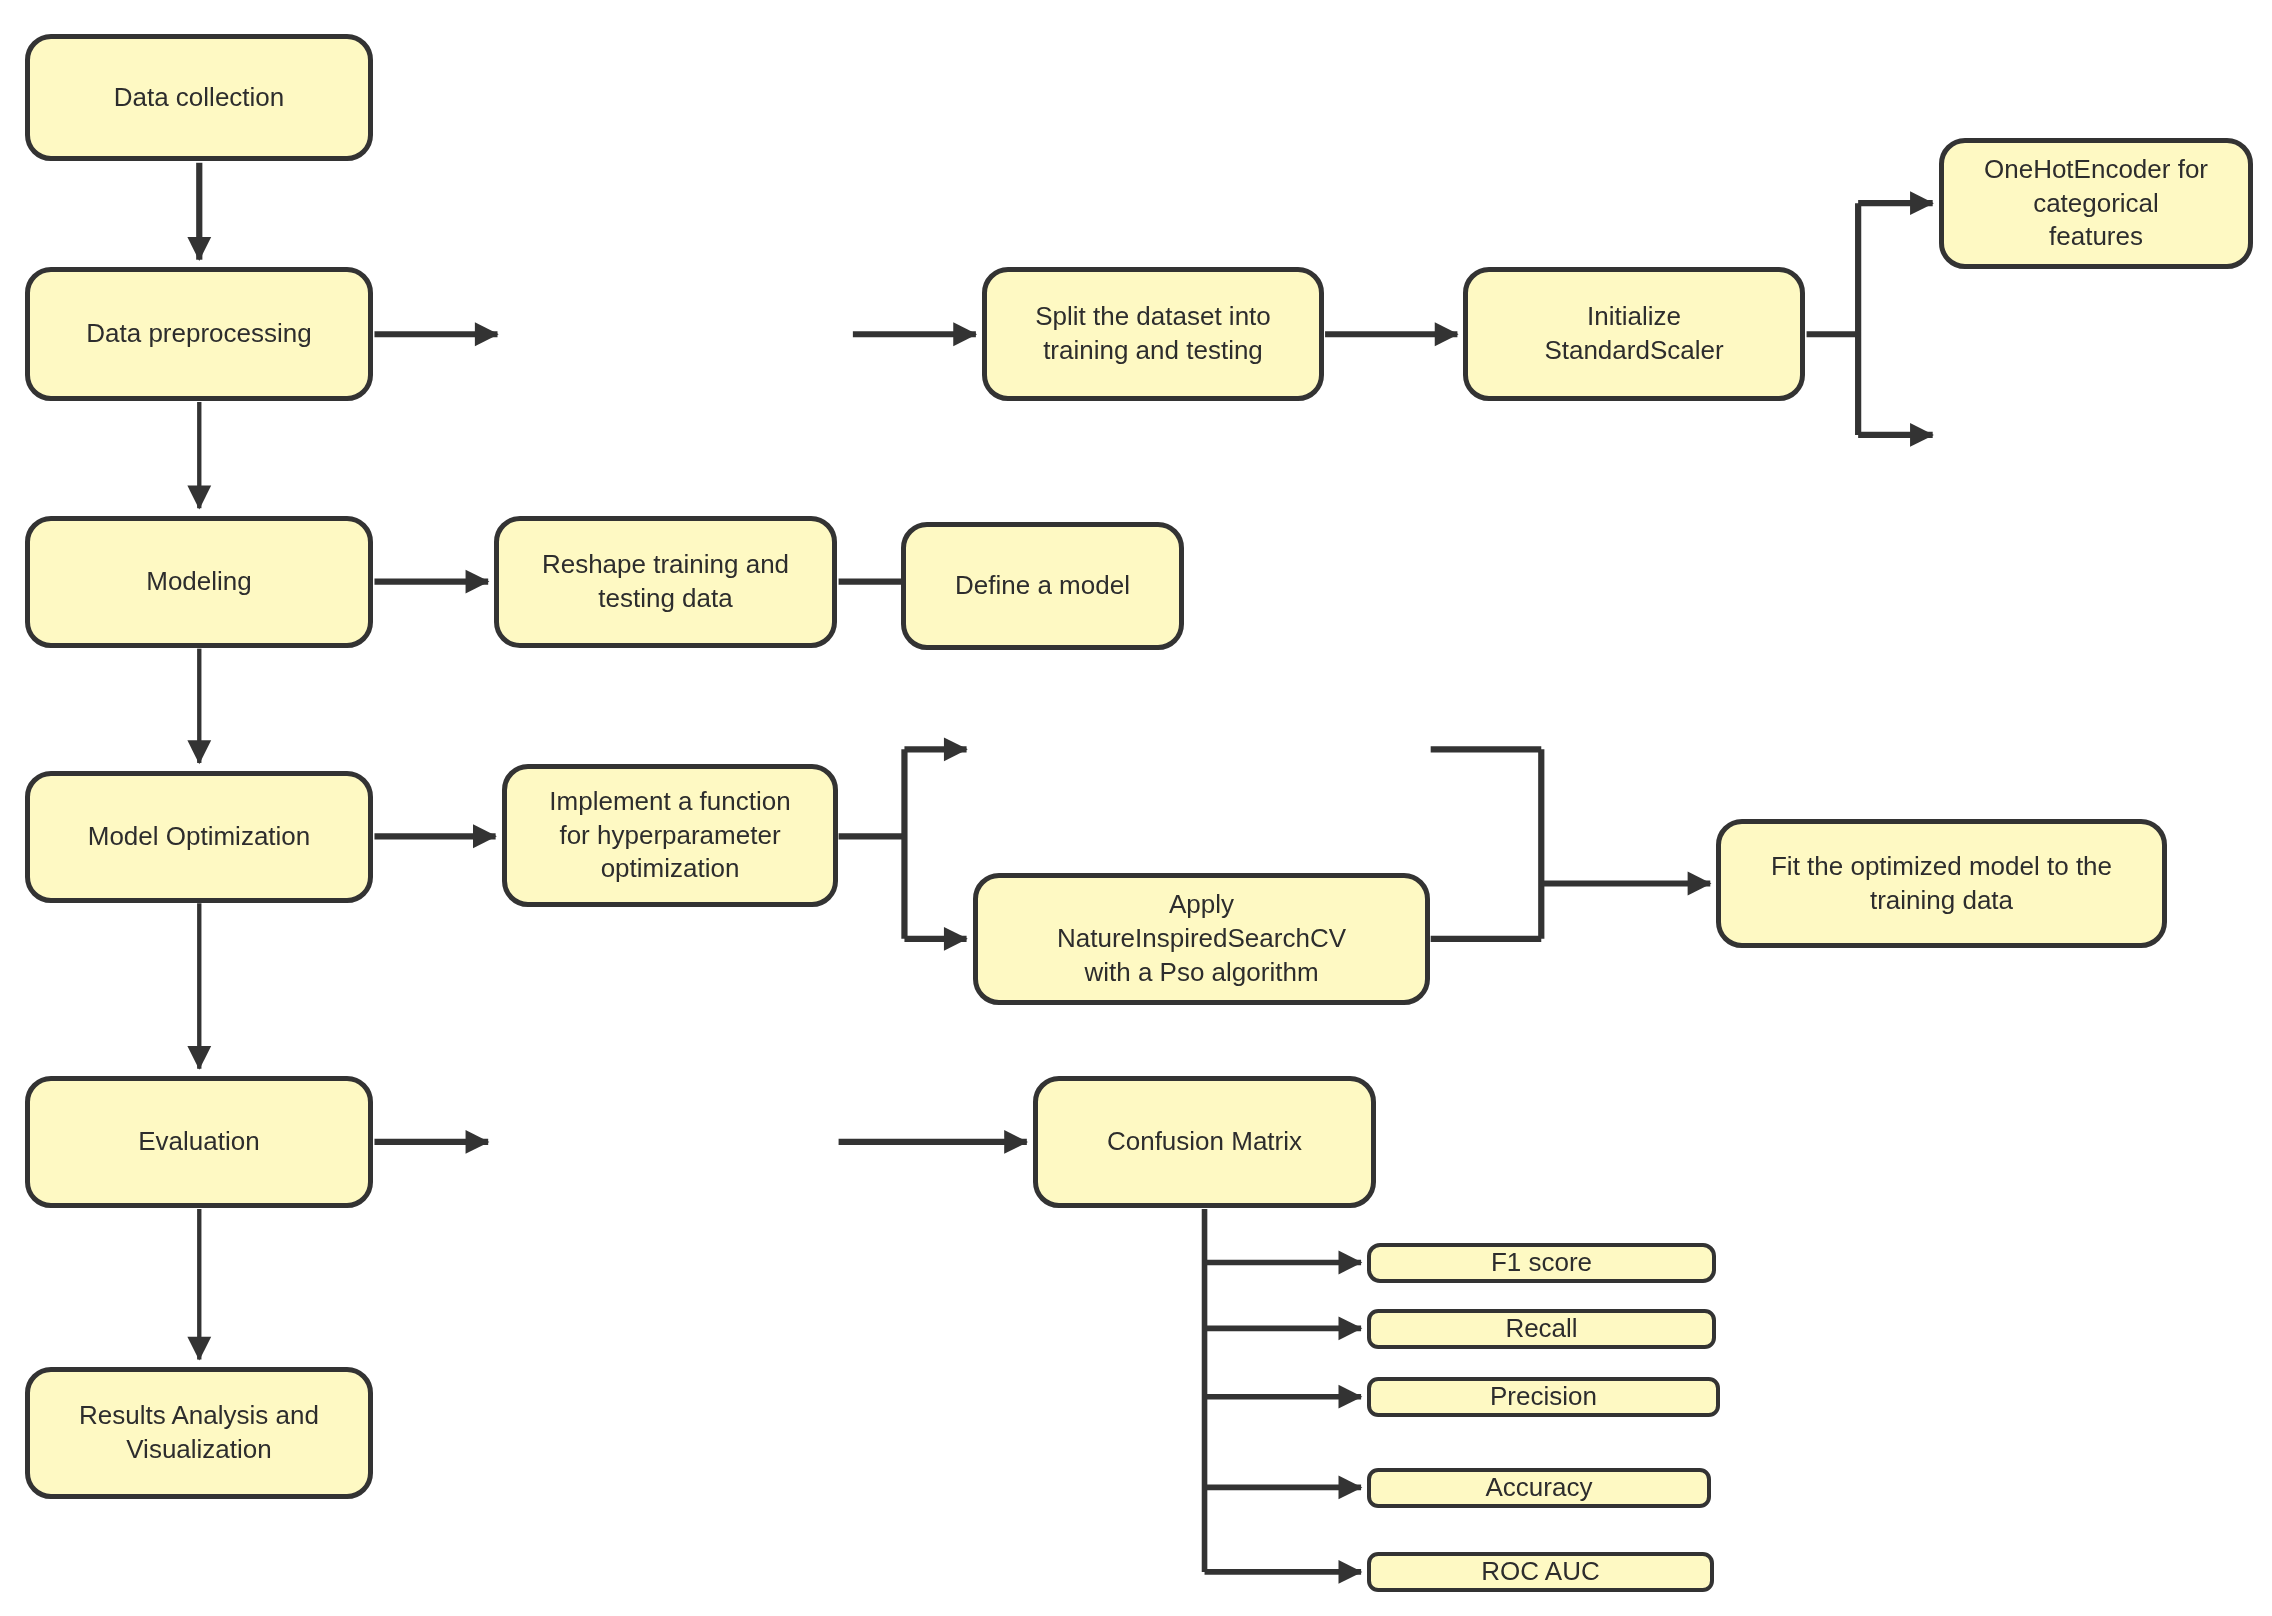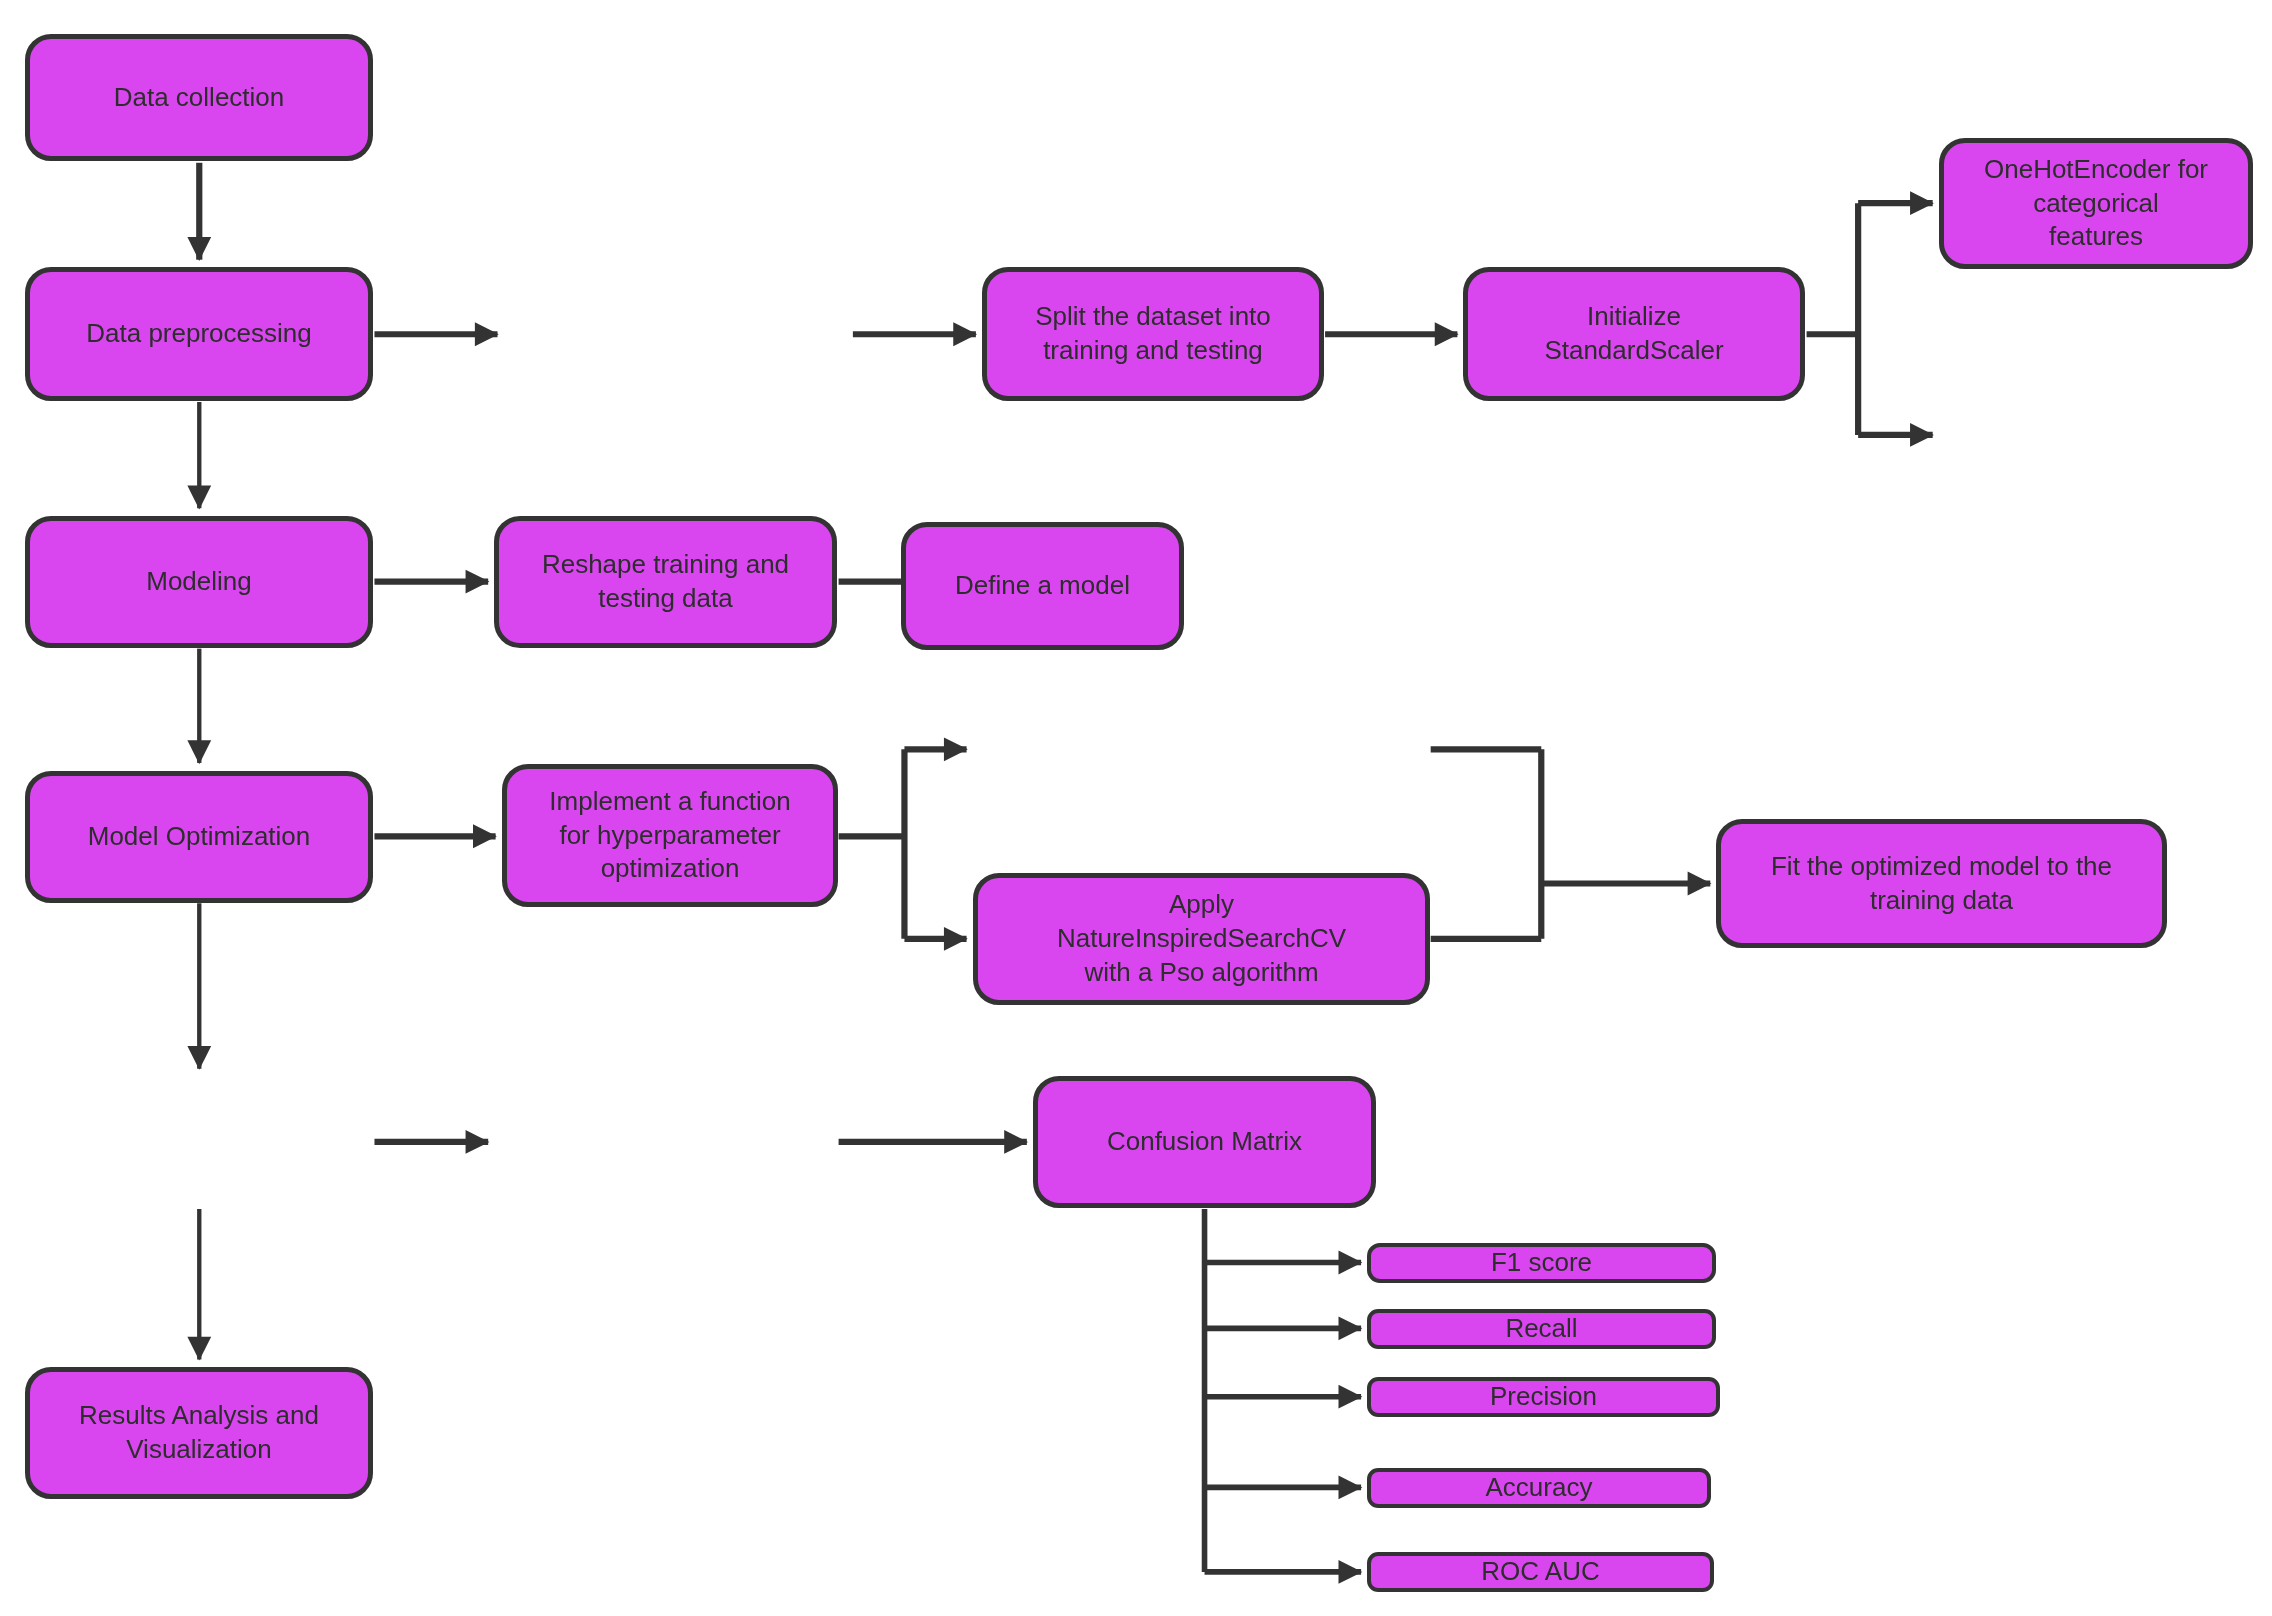--- a/index.html
+++ b/index.html
@@ -17,21 +17,21 @@
   }
   #edge-layer {
     position: absolute;
     left: 0; top: 0;
     width: 2273px;
     height: 1616px;
   }
   .node {
     position: absolute;
     box-sizing: border-box;
-    background: #d946ef;
+    background: #fef9c3;
     border: 5.6px solid #333333;
     border-radius: 26px;
     display: flex;
     align-items: center;
     justify-content: center;
     text-align: center;
     color: #2d2d2d;
     font-size: 26px;
     line-height: 1.3;
     white-space: pre-line;
@@ -113,20 +113,21 @@
   <div class="node" style="left:25px;   top:771px; width:348px; height:132px;">Model Optimization</div>
   <div class="node" style="left:502px;  top:764px; width:336px; height:143px;">Implement a function
 for hyperparameter
 optimization</div>
   <div class="node" style="left:973px; top:873px; width:457px; height:132px;">Apply
 NatureInspiredSearchCV
 with a Pso algorithm</div>
   <div class="node" style="left:1716px; top:819px; width:451px; height:129px;">Fit the optimized model to the
 training data</div>
 
+  <div class="node" style="left:25px;   top:1076px; width:348px; height:132px;">Evaluation</div>
   <div class="node" style="left:1033px; top:1076px; width:343px; height:132px;">Confusion Matrix</div>
 
   <div class="node node--metric" style="left:1367px; top:1243px; width:349px; height:40px;border-radius:13px;">F1 score</div>
   <div class="node node--metric" style="left:1367px; top:1309px; width:349px; height:40px;">Recall</div>
   <div class="node node--metric" style="left:1367px; top:1377px; width:353px; height:40px;">Precision</div>
   <div class="node node--metric" style="left:1367px; top:1468px; width:344px; height:40px;">Accuracy</div>
   <div class="node node--metric" style="left:1367px; top:1552px; width:347px; height:40px;">ROC AUC</div>
 
   <div class="node" style="left:25px;   top:1367px; width:348px; height:132px;">Results Analysis and
 Visualization</div>

